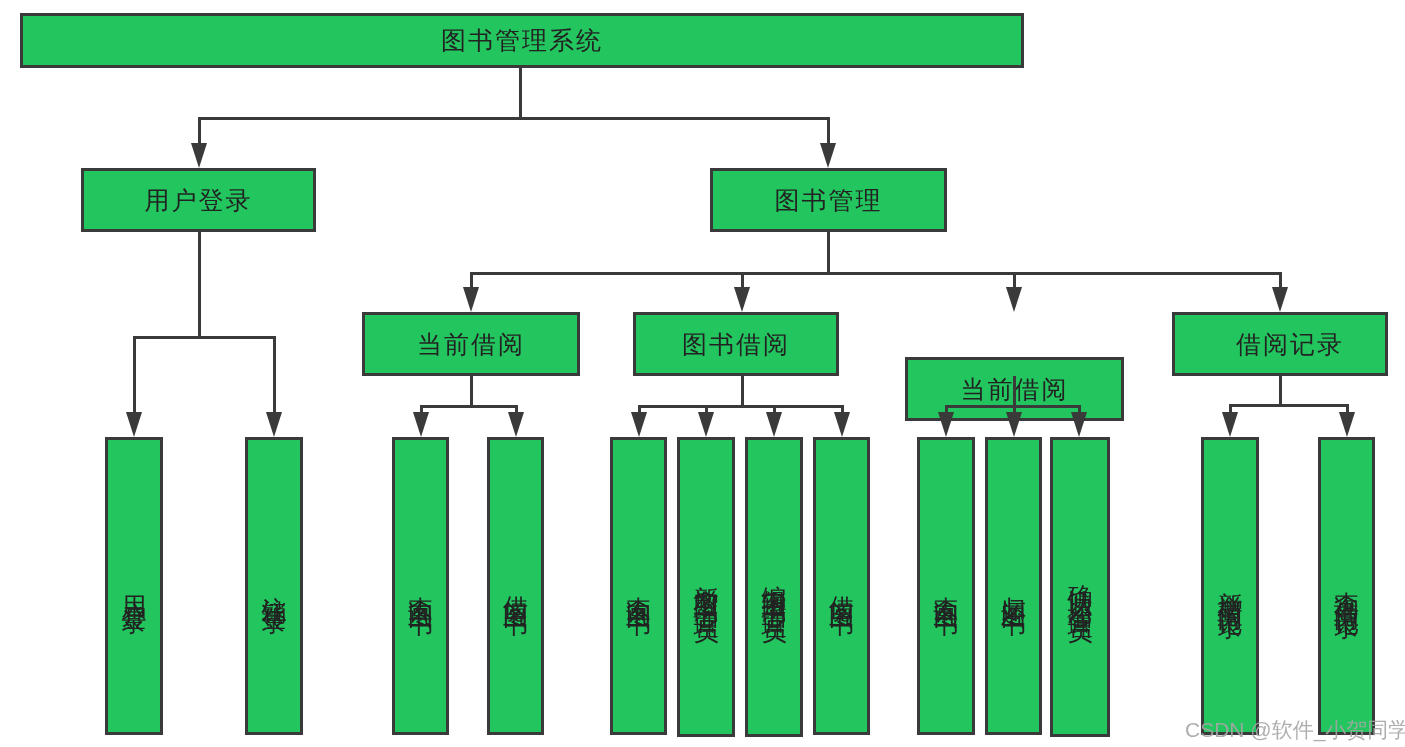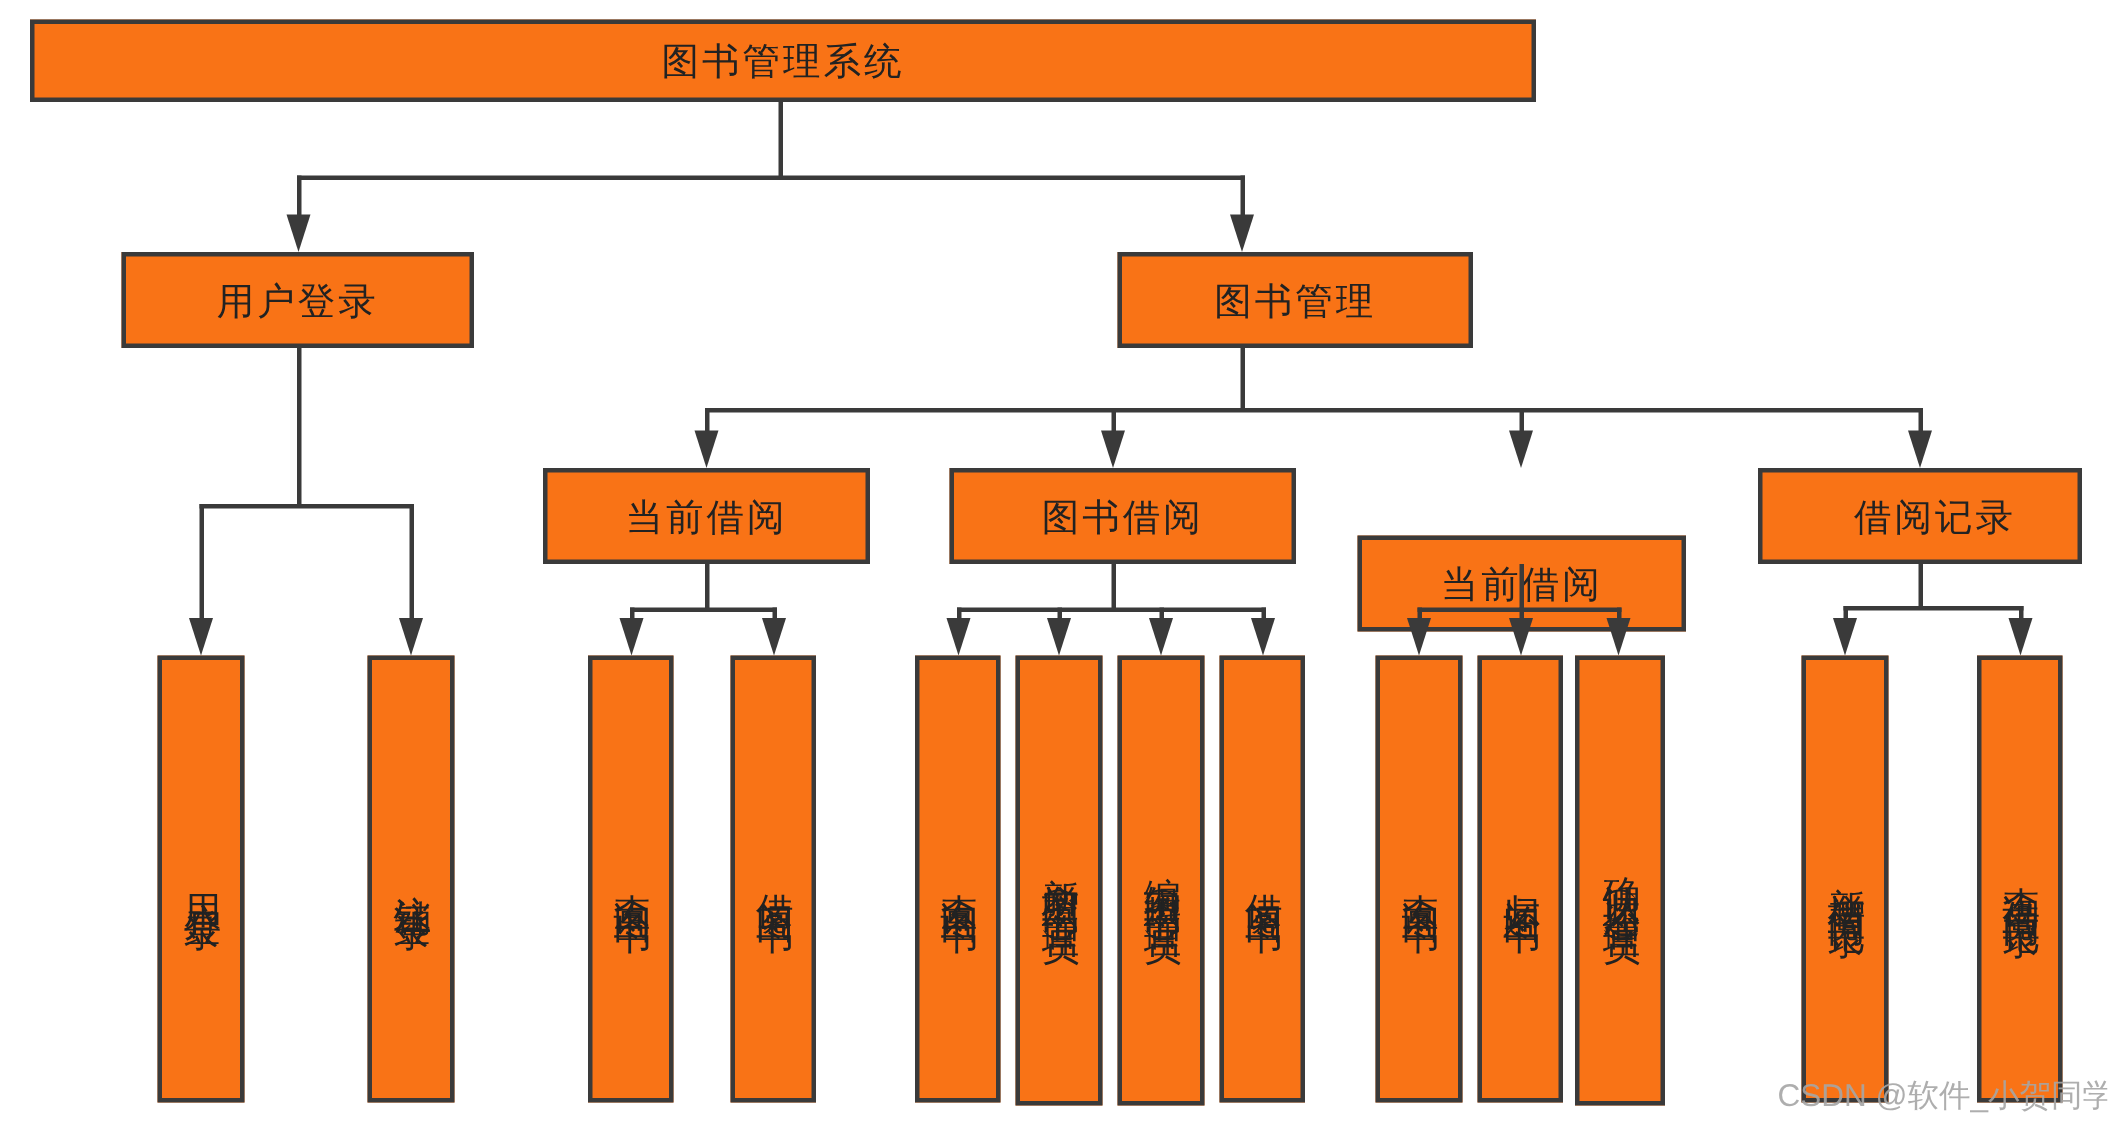--- a/index.html
+++ b/index.html
@@ -6,21 +6,21 @@
     --line:#3a3a3a;
     --text:#222222;
     --wm:#a6a6a6;
   }
   html,body{margin:0;padding:0;background:#ffffff;}
   body{font-family:"Liberation Sans", sans-serif;}
   #canvas{
     position:relative;width:1405px;height:747px;background:#ffffff;overflow:hidden;
   }
   .box{
-    position:absolute;background:#f97316;border:3px solid var(--line);
+    position:absolute;background:#22c55e;border:3px solid var(--line);
     box-sizing:border-box;display:flex;align-items:center;justify-content:center;
     color:var(--text);
   }
   .hlabel{font-size:25px;letter-spacing:2px;white-space:nowrap;}
   .leaf span.vtext{
     writing-mode:vertical-rl;text-orientation:mixed;
     font-size:25px;letter-spacing:5px;line-height:1;white-space:nowrap;
   }
   .vline{position:absolute;width:3px;background:var(--line);}
   .hline{position:absolute;height:3px;background:var(--line);}
@@ -44,21 +44,21 @@
   <div>
     <div class="vline" style="left:519px;top:68px;height:50px;"></div>
     <div class="hline" style="left:198px;top:117px;width:632px;"></div>
     <div class="vline" style="left:198px;top:117px;height:28px;"></div>
     <div class="arrow" style="left:191px;top:143px;"></div>
     <div class="vline" style="left:827px;top:117px;height:28px;"></div>
     <div class="arrow" style="left:820px;top:143px;"></div>
   </div>
 
   <div class="box hlabel" style="left:81px;top:168px;width:235px;height:64px;">用户登录</div>
-  <div class="box hlabel" style="left:745px;top:168px;width:237px;height:64px;">图书管理</div>
+  <div class="box hlabel" style="left:710px;top:168px;width:237px;height:64px;">图书管理</div>
 
   <div>
     <div class="vline" style="left:198px;top:232px;height:105px;"></div>
     <div class="hline" style="left:133px;top:336px;width:143px;"></div>
     <div class="vline" style="left:133px;top:336px;height:77px;"></div>
     <div class="arrow" style="left:126px;top:412px;"></div>
     <div class="vline" style="left:273px;top:336px;height:77px;"></div>
     <div class="arrow" style="left:266px;top:412px;"></div>
   </div>
 
@@ -69,21 +69,21 @@
     <div class="arrow" style="left:463px;top:287px;"></div>
     <div class="vline" style="left:741px;top:272px;height:17px;"></div>
     <div class="arrow" style="left:734px;top:287px;"></div>
     <div class="vline" style="left:1013px;top:272px;height:17px;"></div>
     <div class="arrow" style="left:1006px;top:287px;"></div>
     <div class="vline" style="left:1279px;top:272px;height:17px;"></div>
     <div class="arrow" style="left:1272px;top:287px;"></div>
   </div>
 
   <div class="box hlabel" style="left:362px;top:312px;width:218px;height:64px;">当前借阅</div>
-  <div class="box hlabel" style="left:633px;top:312px;width:231px;height:64px;">图书借阅</div>
+  <div class="box hlabel" style="left:633px;top:312px;width:206px;height:64px;">图书借阅</div>
   <div class="box hlabel" style="left:905px;top:312px;width:219px;height:64px;margin-top:45px;">当前借阅</div>
   <div class="box hlabel" style="left:1172px;top:312px;width:216px;height:64px;padding-left:20px;">借阅记录</div>
 
   <div>
     <div class="vline" style="left:470px;top:376px;height:30px;"></div>
     <div class="hline" style="left:420px;top:405px;width:98px;"></div>
     <div class="vline" style="left:420px;top:405px;height:10px;"></div>
     <div class="arrow" style="left:413px;top:412px;"></div>
     <div class="vline" style="left:515px;top:405px;height:10px;"></div>
     <div class="arrow" style="left:508px;top:412px;"></div>

